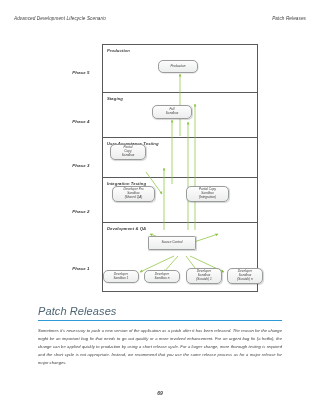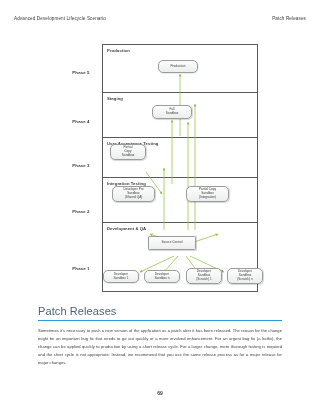--- a/index.html
+++ b/index.html
@@ -1,21 +1,21 @@
 <!DOCTYPE html>
 <html><head>
 <meta charset="utf-8">
 <style>
   html,body{margin:0;padding:0;}
   body{
     width:320px;height:414px;background:#ffffff;overflow:hidden;
     font-family:"Liberation Sans",sans-serif;color:#231f20;
     -webkit-font-smoothing:antialiased;
   }
-  .page{position:relative;width:320px;height:414px;}
+  .page{position:relative;width:320px;height:414px;font-style:italic;}
 
   
   .runhead{position:absolute;top:16px;left:14px;right:14px;height:10px;}
   .runhead .left{position:absolute;left:0;top:0;font-size:4.6px;letter-spacing:.12px;color:#3c3c3b;white-space:nowrap;}
   .runhead .right{position:absolute;right:0;top:0;font-size:4.6px;letter-spacing:.12px;color:#3c3c3b;white-space:nowrap;}
 
   
   .diagram{position:absolute;left:62px;top:44px;width:196px;height:248px;}
   .phases{position:absolute;left:0;top:0;width:38px;height:248px;}
   .phase-lbl{position:absolute;left:0;width:38px;text-align:center;

